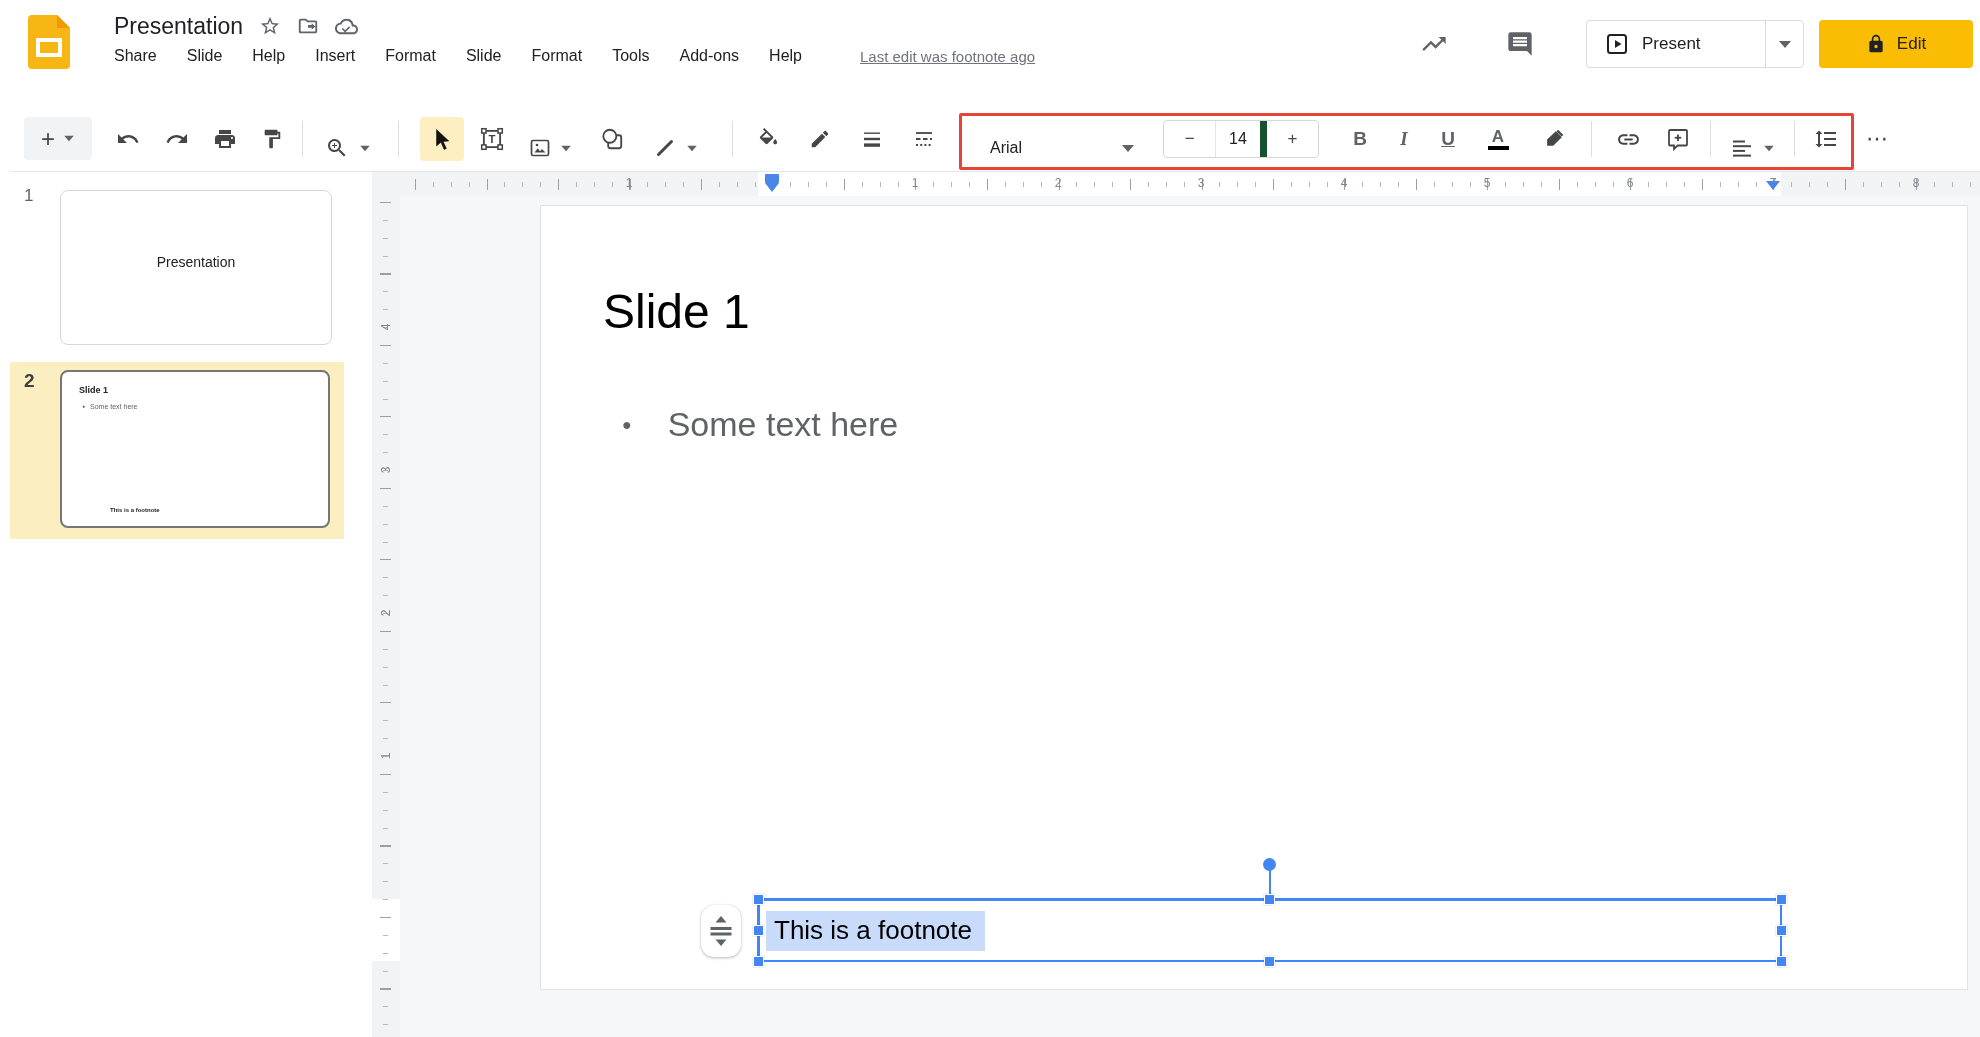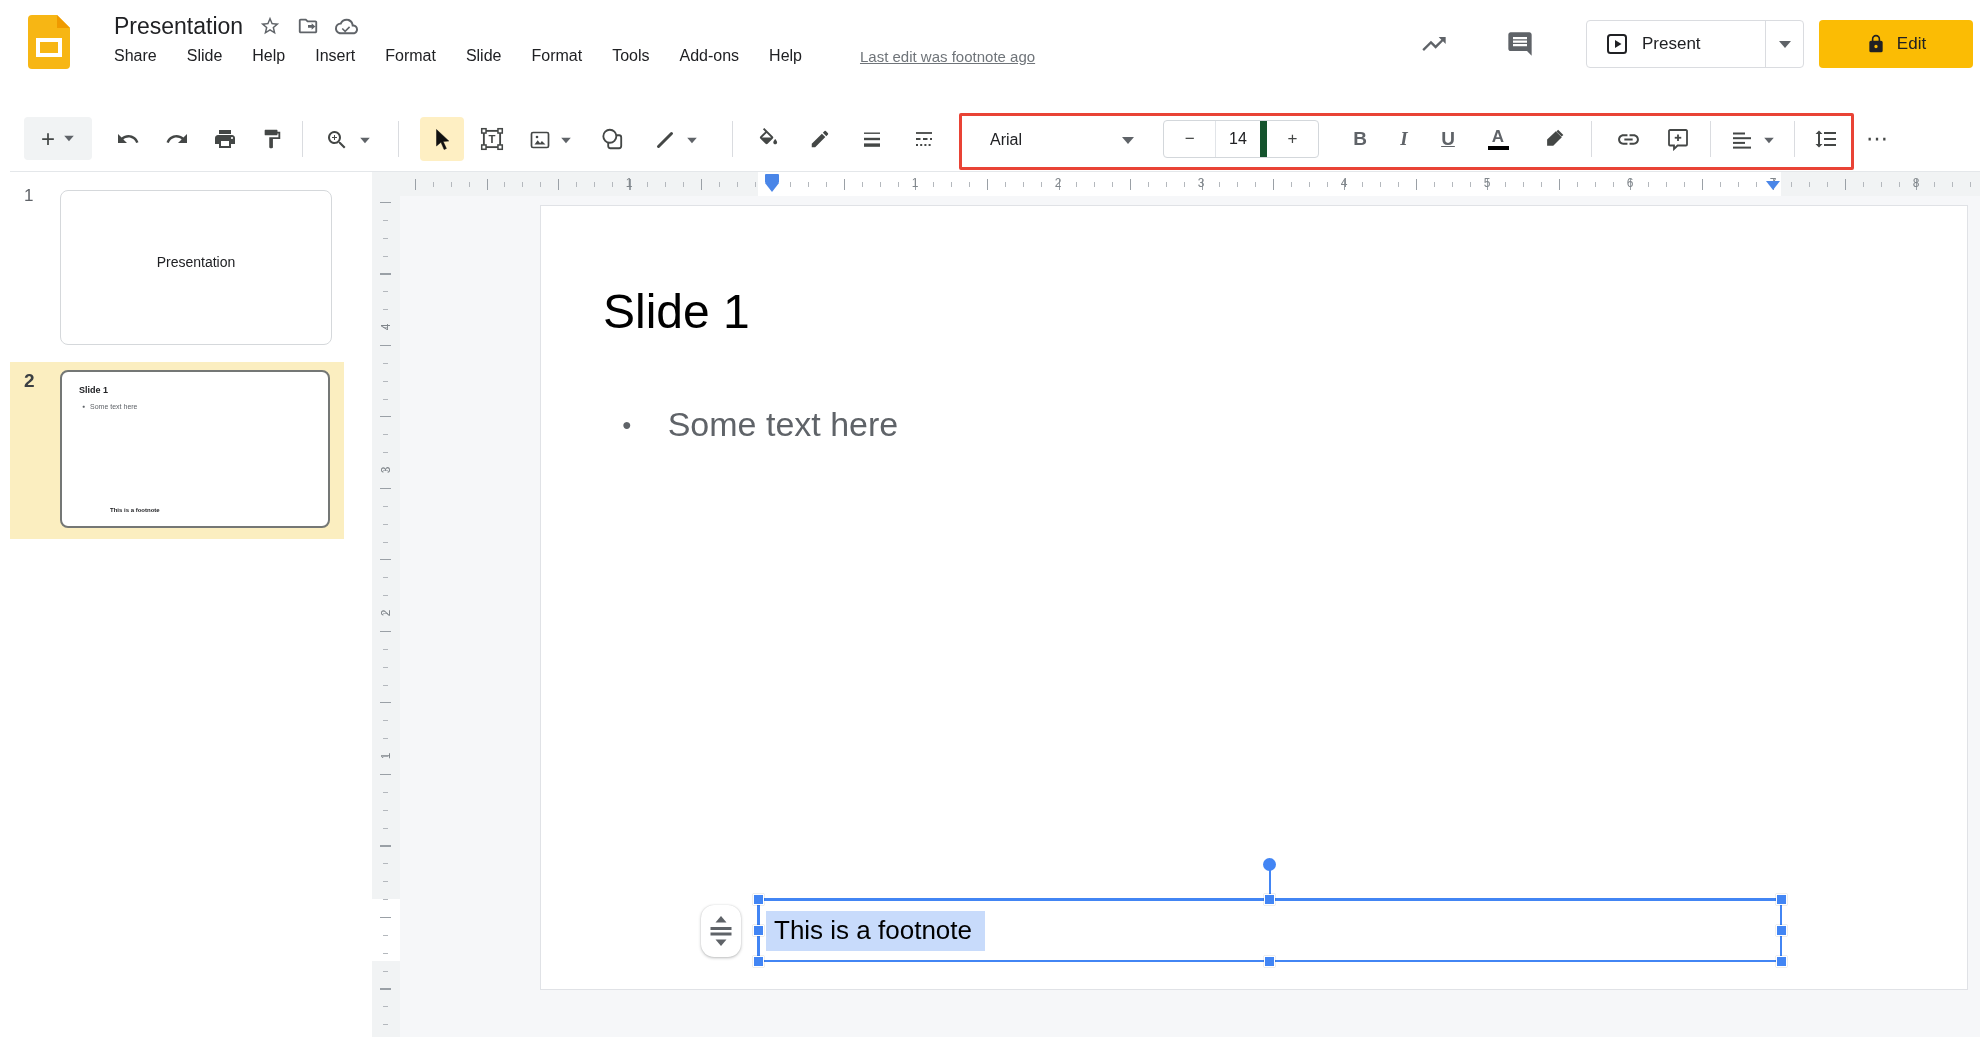--- a/index.html
+++ b/index.html
@@ -33,21 +33,21 @@
 
   
   .toolbar { position:absolute; left:0; top:88px; width:100%; height:84px; background:#fff; border-bottom:1px solid #e4e7ea; }
   .tbtn { position:absolute; top:29px; width:44px; height:44px; border-radius:4px;
     display:flex; align-items:center; justify-content:center; cursor:pointer; }
   .tbtn.active { background:#feefc3; }
   .tsep { position:absolute; top:33px; width:1px; height:36px; background:#dadce0; }
   .newslide { position:absolute; left:14px; top:29px; width:68px; height:43px; background:#f1f3f4;
     border-radius:4px; display:flex; align-items:center; justify-content:center; gap:8px; cursor:pointer; }
   .newslide .plus { font-size:24px; color:#444746; line-height:1; }
-  .combo { position:absolute; top:30px; height:44px; display:flex; align-items:center; cursor:pointer; }
+  .combo { position:absolute; top:38px; height:44px; display:flex; align-items:center; cursor:pointer; }
   .font-btn { left:966px; width:172px; justify-content:space-between; padding:0 14px; }
   .font-name { font-size:16px; color:#202124; }
   .size-group { position:absolute; left:1153px; top:32px; height:38px; width:156px;
     border:1px solid #d3d7db; border-radius:4px; display:flex; background:#fff; }
   .size-cell { width:52px; display:flex; align-items:center; justify-content:center; font-size:17px; color:#444746; cursor:pointer; }
   .size-cell.mid { border-left:1px solid #e1e4e8; border-right:7px solid #14532d; color:#202124; font-size:16px; }
   .fmt-letter { font-size:19px; font-weight:700; color:#5f6368; }
   .fmt-italic { font-family:"Liberation Serif", serif; font-style:italic; }
   .fmt-under { text-decoration:underline; }
   .textcolor { display:flex; flex-direction:column; align-items:center; }

